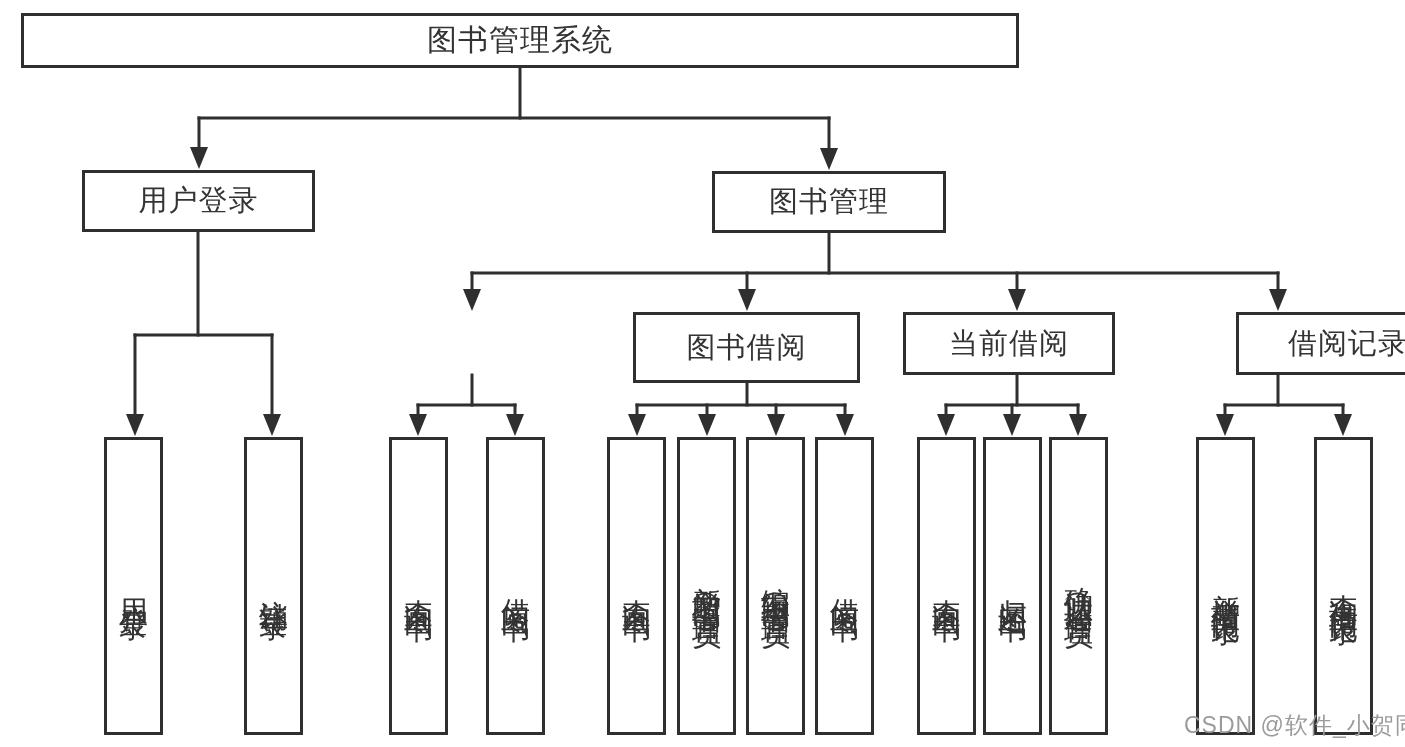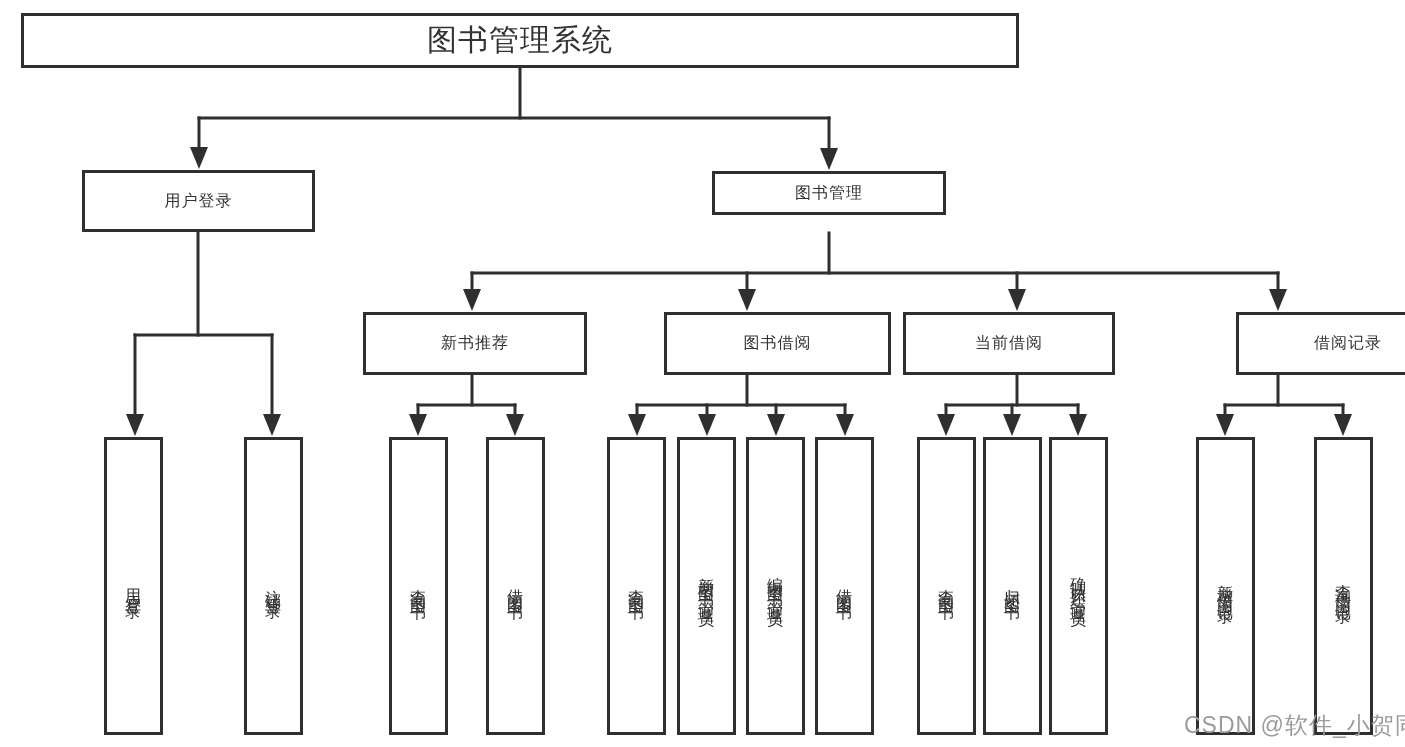--- a/index.html
+++ b/index.html
@@ -18,21 +18,21 @@
   }
   .node {
     position: absolute;
     box-sizing: border-box;
     background: #ffffff;
     border: 3px solid #2f2f2f;
     display: flex;
     align-items: center;
     justify-content: center;
     color: #333333;
-    font-size: 16px;
+    font-size: 29px;
     letter-spacing: 1px;
     white-space: nowrap;
   }
   .node.root { font-size: 30px; }
   .leaf { white-space: normal; }
   .leaf .vtext {
     writing-mode: vertical-lr;
     text-orientation: mixed;
     letter-spacing: 5px;
     line-height: 1.2;
@@ -116,24 +116,23 @@
       <polygon points="1003,414 1021,414 1012,436"></polygon>
       <polygon points="1069,414 1087,414 1078,436"></polygon>
       <polygon points="1216,414 1234,414 1225,436"></polygon>
       <polygon points="1334,414 1352,414 1343,436"></polygon>
     </g>
   </svg>
 
   <div class="node root" style="left:21px; top:13px; width:998px; height:55px;">图书管理系统</div>
 
   <div class="node" style="left:82px; top:170px; width:233px; height:62px;">用户登录</div>
-  <div class="node" style="left:712px; top:171px; width:234px; height:44px;">图书管理</div>
+  <div class="node" style="left:712px; top:171px; width:234px; height:62px;">图书管理</div>
 
-  <div class="node" style="left:363px; top:312px; width:224px; height:63px;">新书推荐</div>
-  <div class="node" style="left:633px; top:312px; width:227px; height:63px;margin-left:31px;">图书借阅</div>
+  <div class="node" style="left:633px; top:312px; width:227px; height:71px;">图书借阅</div>
   <div class="node" style="left:903px; top:312px; width:212px; height:63px;">当前借阅</div>
   <div class="node" style="left:1236px; top:312px; width:224px; height:63px;">借阅记录</div>
 
   <div class="node leaf" style="left:104px; top:437px; width:59px; height:298px;">
     <span class="vtext">用户登录</span>
   </div>
   <div class="node leaf" style="left:244px; top:437px; width:59px; height:298px;">
     <span class="vtext">注销登录</span>
   </div>
 

